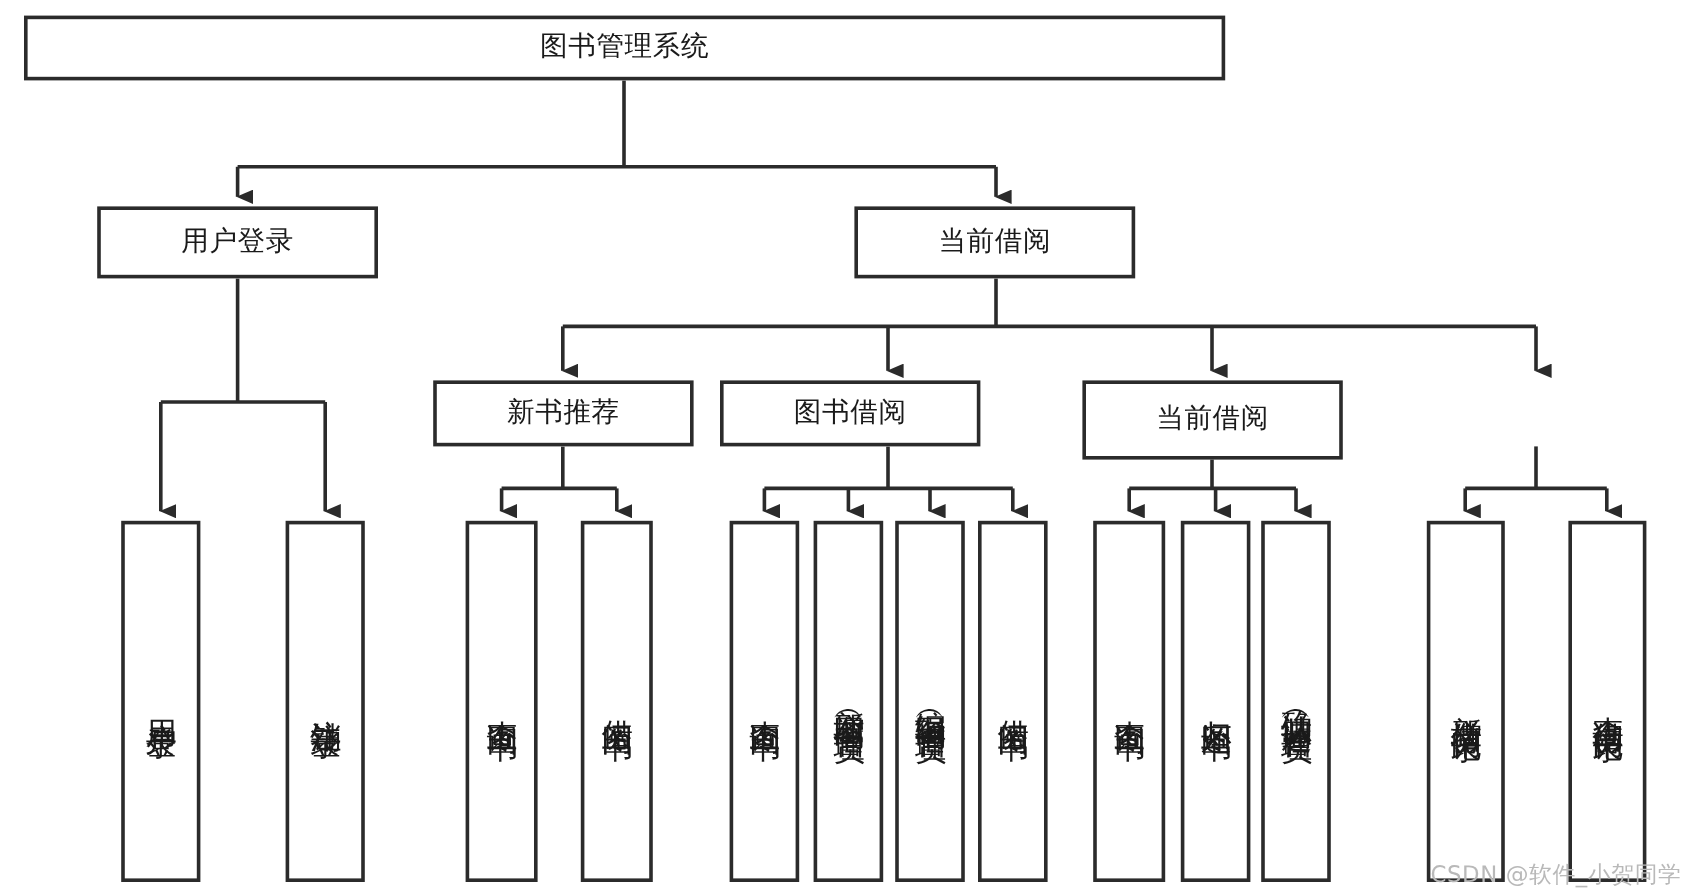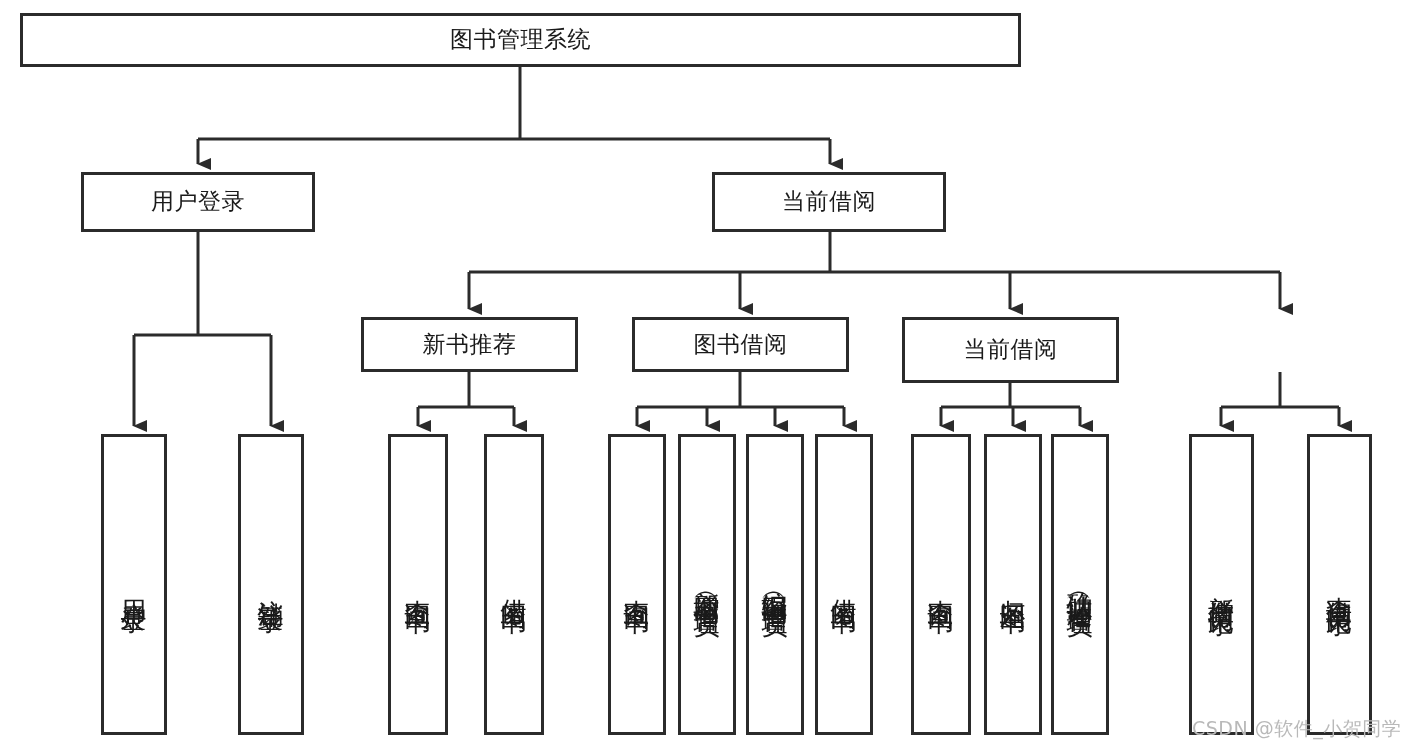--- a/index.html
+++ b/index.html
@@ -132,21 +132,21 @@
   <div class="node node-h" style="left:81px;top:172px;width:234px;height:60px;">
     <span class="lbl">用户登录</span>
   </div>
   <div class="node node-h" style="left:712px;top:172px;width:234px;height:60px;">
     <span class="lbl">当前借阅</span>
   </div>
 
   <div class="node node-h" style="left:361px;top:317px;width:217px;height:55px;">
     <span class="lbl">新书推荐</span>
   </div>
-  <div class="node node-h" style="left:632px;top:317px;width:217px;height:55px;">
+  <div class="node node-h" style="left:600px;top:317px;width:217px;height:55px;">
     <span class="lbl">图书借阅</span>
   </div>
   <div class="node node-h" style="left:902px;top:317px;width:217px;height:66px;">
     <span class="lbl">当前借阅</span>
   </div>
 
   <div class="node node-v" style="left:101px;top:434px;width:66px;height:301px;">
     <span class="lbl">用户登录</span>
   </div>
   <div class="node node-v" style="left:238px;top:434px;width:66px;height:301px;">

